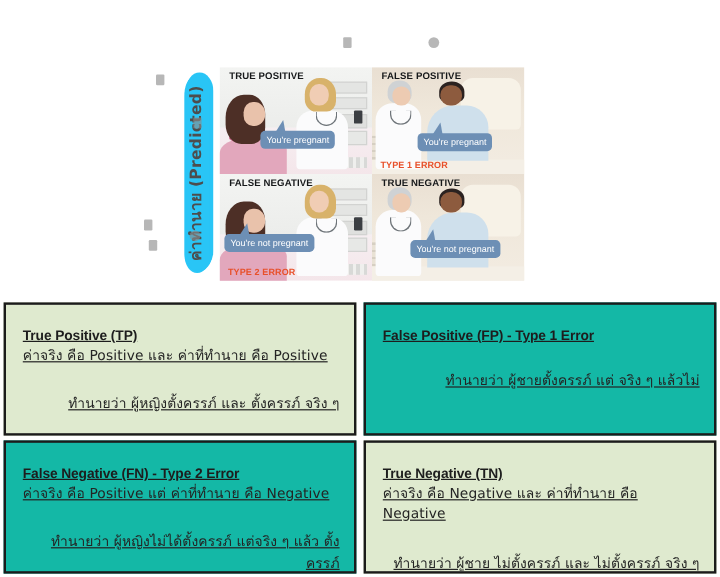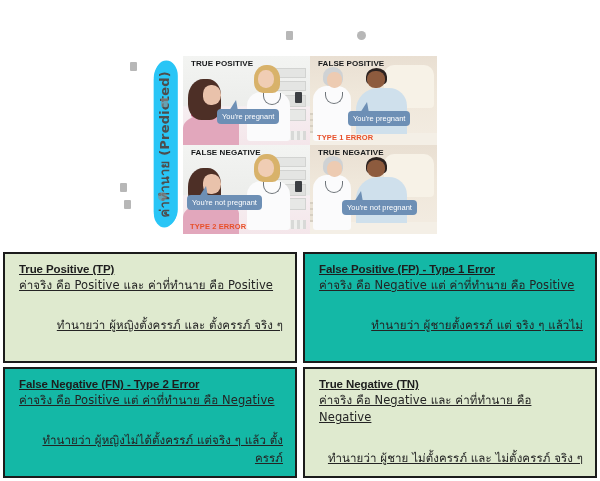--- a/index.html
+++ b/index.html
@@ -198,21 +198,21 @@
     height: 226px;
     display: grid;
     grid-template-columns: 294px 294px;
     grid-template-rows: 111px 111px;
     column-gap: 6px;
     row-gap: 4px;
   }
   .info-box {
     border: 2px solid #1b1b1b;
     box-sizing: border-box;
-    padding: 9px 12px 8px 14px;
+    padding: 20px 12px 8px 14px;
     overflow: hidden;
   }
   .bg-green { background: #dfeacf; }
   .bg-pink  { background: #14b8a6; }
 
   .info-title {
     font-family: "Liberation Sans", sans-serif;
     font-size: 11.5px;
     font-weight: bold;
     color: #1d1d1d;
@@ -334,21 +334,20 @@
   <div id="info-grid">
 
     <div class="info-box bg-green">
       <div class="info-title">True Positive (TP)</div>
       <div class="info-line">ค่าจริง คือ Positive และ ค่าที่ทำนาย คือ Positive</div>
       <div class="info-line second">ทำนายว่า ผู้หญิงตั้งครรภ์ และ ตั้งครรภ์ จริง ๆ</div>
     </div>
 
     <div class="info-box bg-pink">
       <div class="info-title">False Positive (FP) - Type 1 Error</div>
-      <div class="info-line">ค่าจริง คือ Negative แต่ ค่าที่ทำนาย คือ Positive</div>
       <div class="info-line second">ทำนายว่า ผู้ชายตั้งครรภ์ แต่ จริง ๆ แล้วไม่</div>
     </div>
 
     <div class="info-box bg-pink">
       <div class="info-title">False Negative (FN) - Type 2 Error</div>
       <div class="info-line">ค่าจริง คือ Positive แต่ ค่าที่ทำนาย คือ Negative</div>
       <div class="info-line second">ทำนายว่า ผู้หญิงไม่ได้ตั้งครรภ์ แต่จริง ๆ แล้ว ตั้งครรภ์</div>
     </div>
 
     <div class="info-box bg-green">

